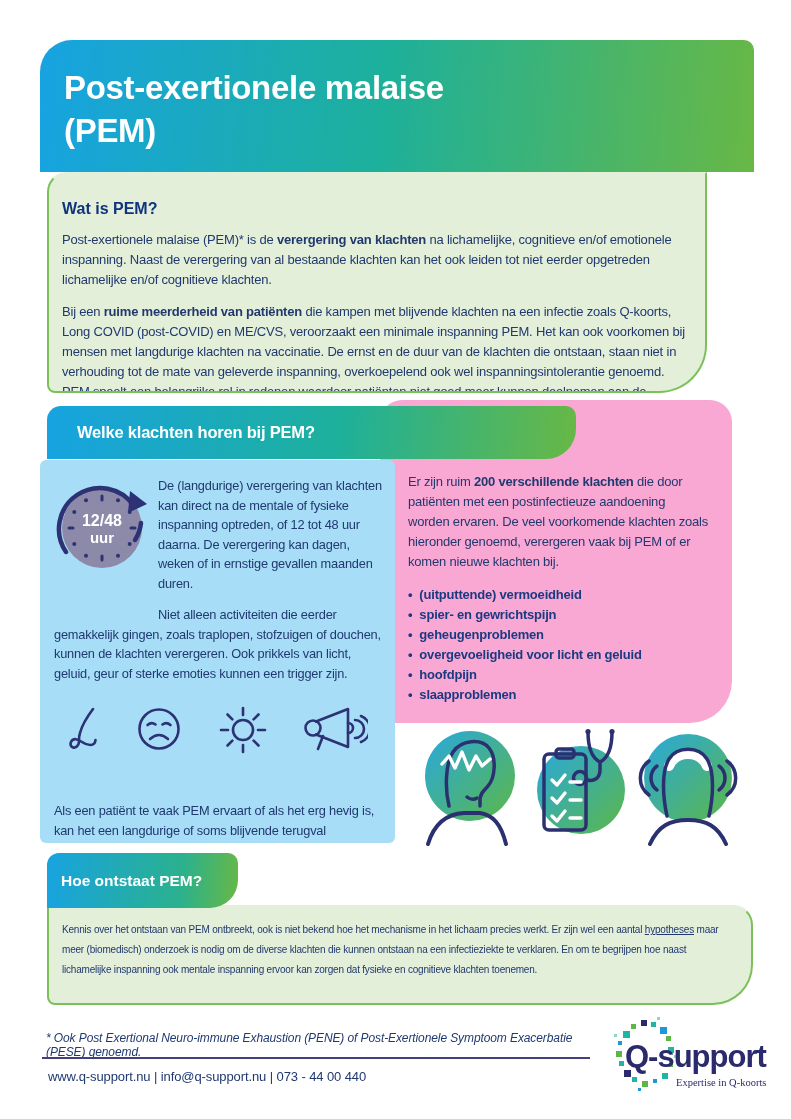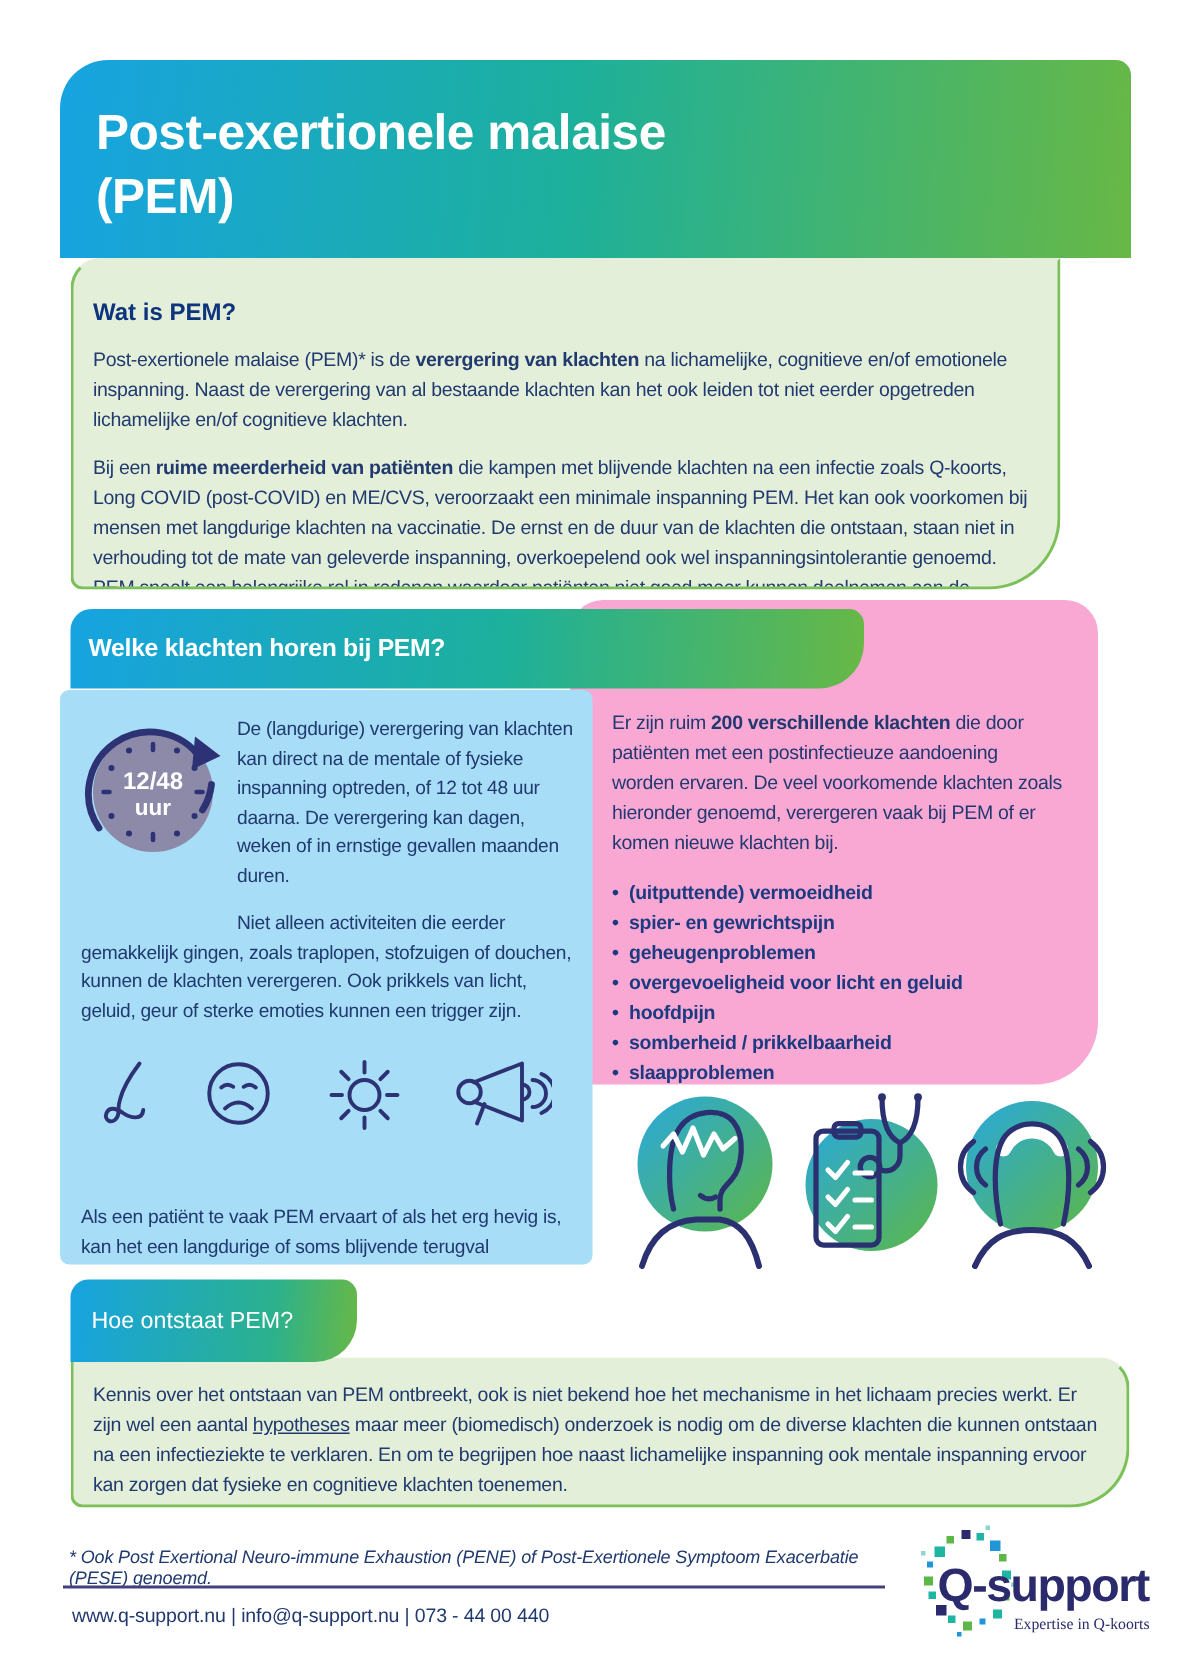--- a/index.html
+++ b/index.html
@@ -19,36 +19,36 @@
   .what-box p{font-size:13px;line-height:20px;letter-spacing:-.2px;color:#20396f;margin:12px 10px 0 13px}
 
   
   .sym-right{left:380px;top:400px;width:352px;height:323px;background:#f9a8d4;border-radius:22px 22px 42px 10px;overflow:hidden}
   .sym-right .intro{font-size:13px;line-height:20px;letter-spacing:-.2px;color:#20396f;margin:72px 22px 0 28px}
   .sym-right .blist{margin:13px 22px 0 28px}
   .bullet-row{font-size:13px;line-height:20px;font-weight:700;color:#1b3a80;letter-spacing:-.2px}
   .bullet-row .dot{margin-right:7px}
   .sym-bar{left:47px;top:406px;width:529px;height:53px;border-radius:14px 10px 30px 0;
         background:linear-gradient(95deg,#17a3e1 0%,#1db09b 55%,#68b845 100%);
-        color:#fff;font-size:16.5px;font-weight:700;line-height:53px;padding-left:12px;letter-spacing:-.2px}
+        color:#fff;font-size:16.5px;font-weight:700;line-height:53px;padding-left:30px;letter-spacing:-.2px}
   .sym-left{left:40px;top:460px;width:355px;height:383px;background:#a7ddf6;border-radius:6px;padding:16px 13px 0 14px;overflow:hidden}
   .sym-left p{font-size:12.8px;line-height:19.5px;letter-spacing:-.2px;color:#20396f}
   .sym-left .p2{margin-top:12px}
   .sym-left .p3{margin-top:44px}
   .clock-float{float:left;margin:0 8px 36px 0}
   .trigger-row{clear:none;display:flex;justify-content:space-between;align-items:center;padding:0 14px;margin-top:18px;height:56px}
 
   .illu-row{left:418px;top:726px;width:322px;display:flex;gap:10px}
 
   
   .cause-tab{left:47px;top:853px;width:191px;height:55px;border-radius:12px 10px 28px 0;
         background:linear-gradient(95deg,#17a3e1 0%,#2bb18d 70%,#68b845 100%);
-        color:#fff;font-size:15.5px;font-weight:400;line-height:55px;padding-left:14px;z-index:3}
+        color:#fff;font-size:15.5px;font-weight:700;line-height:55px;padding-left:14px;z-index:3}
   .cause-box{left:47px;top:905px;width:706px;height:100px;border-radius:0 20px 40px 8px;z-index:2}
-  .cause-box p{font-size:13px;line-height:20px;letter-spacing:-.2px;color:#20396f;margin:13px 16px 0 13px}
+  .cause-box p{font-size:10px;line-height:20px;letter-spacing:-.2px;color:#20396f;margin:13px 16px 0 13px}
   .inline-link{color:#20396f;text-decoration:underline;cursor:pointer}
 
   
   .footnote{left:46px;top:1031px;width:560px;font-size:12px;font-style:italic;color:#20396f;letter-spacing:-.1px}
   .foot-line{left:42px;top:1057px;width:548px;height:2px;background:#44407e}
   .contact{left:48px;top:1069px;font-size:13px;font-weight:400;color:#20396f;letter-spacing:-.1px}
   .logo{left:612px;top:1014px}
 
   
   .ln{fill:none;stroke:#2c3273;stroke-width:2.6;stroke-linecap:round;stroke-linejoin:round}
@@ -73,21 +73,20 @@
 </section>
 
 <section class="abs sym-right">
   <p class="intro"><span>Er zijn ruim </span><span style="font-weight: 700;">200 verschillende klachten</span><span> die door patiënten met een postinfectieuze aandoening worden ervaren. De veel voorkomende klachten zoals hieronder genoemd, verergeren vaak bij PEM of er komen nieuwe klachten bij.</span></p>
   <div class="blist">
       <div class="bullet-row"><span class="dot">•</span><span>(uitputtende) vermoeidheid</span></div>
       <div class="bullet-row"><span class="dot">•</span><span>spier- en gewrichtspijn</span></div>
       <div class="bullet-row"><span class="dot">•</span><span>geheugenproblemen</span></div>
       <div class="bullet-row"><span class="dot">•</span><span>overgevoeligheid voor licht en geluid</span></div>
       <div class="bullet-row"><span class="dot">•</span><span>hoofdpijn</span></div>
-      <div class="bullet-row"><span class="dot">•</span><span>somberheid / prikkelbaarheid</span></div>
       <div class="bullet-row"><span class="dot">•</span><span>slaapproblemen</span></div>
     </div>
 </section>
 
 <div class="abs sym-bar">
   <span>Welke klachten horen bij PEM?</span>
 </div>
 
 <section class="abs sym-left">
   <svg class="clock-float" width="96" height="98" viewBox="0 0 96 98">

